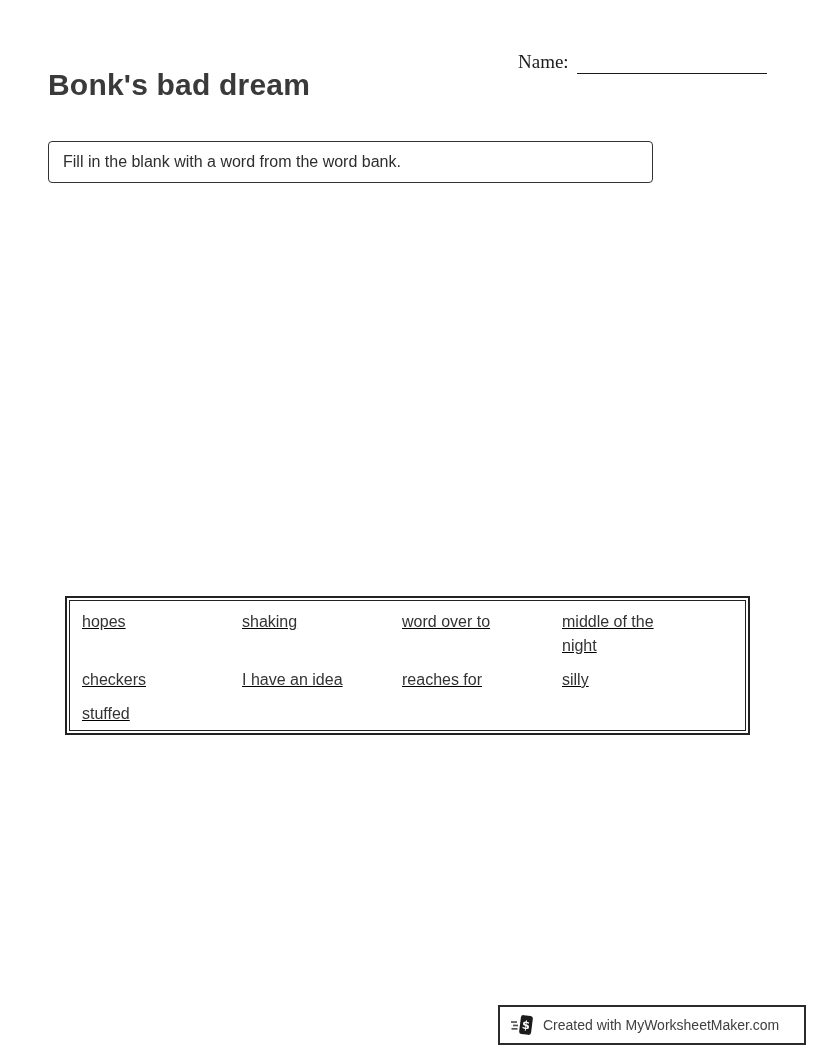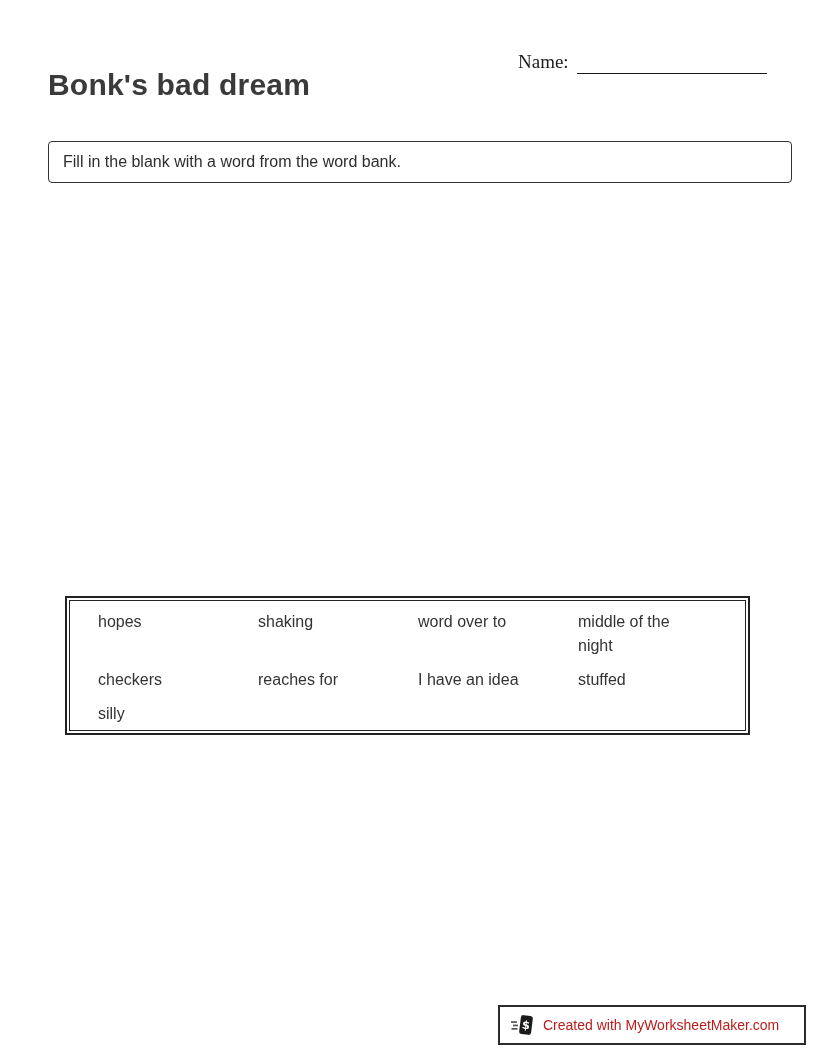--- a/index.html
+++ b/index.html
@@ -38,21 +38,21 @@
     display: inline-block;
     width: 190px;
     height: 22px;
     margin-left: 8px;
     border-bottom: 1.5px solid #1a1a1a;
   }
   .instruction-box {
     position: absolute;
     left: 48px;
     top: 141px;
-    width: 744px;
+    width: 605px;
     height: 42px;
     box-sizing: border-box;
     border: 1.5px solid #333333;
     border-radius: 4px;
     display: flex;
     align-items: center;
     padding-left: 14px;
     font-size: 16px;
     color: #2e2e2e;
   }
@@ -65,21 +65,22 @@
     box-sizing: border-box;
     border: 2px solid #222222;
     padding: 2px;
     background: #ffffff;
   }
   .word-bank-inner {
     width: 100%;
     height: 100%;
     box-sizing: border-box;
     border: 1px solid #222222;
-    padding: 9px 8px 6px 28px;
+    padding: 9px 8px 6px 12px;
+    text-decoration: underline;
   }
   .wb-grid {
     display: grid;
     grid-template-columns: 160px 160px 160px 1fr;
     row-gap: 10px;
     align-items: start;
   }
   .wb-item {
     font-size: 16px;
     line-height: 24px;
@@ -96,21 +97,21 @@
     border: 2px solid #2b2b2b;
     background: #ffffff;
     display: flex;
     align-items: center;
     padding: 0 10px;
     gap: 7px;
     cursor: pointer;
   }
   .credit-text {
     font-size: 14px;
-    color: #b91c1c;
+    color: #404040;
     white-space: nowrap;
   }
   .logo-icon { flex: 0 0 auto; display: block; }
 </style>
 </head>
 <body>
 
 <div class="page">
 
   <h1 class="title">Bonk's bad dream</h1>
@@ -125,24 +126,24 @@
   </div>
 
   <div class="word-bank">
     <div class="word-bank-inner">
       <div class="wb-grid">
         <span class="wb-item">hopes</span>
         <span class="wb-item">shaking</span>
         <span class="wb-item">word over to</span>
         <span class="wb-item">middle of the night</span>
         <span class="wb-item">checkers</span>
+        <span class="wb-item">I have an idea</span>
         <span class="wb-item">reaches for</span>
-        <span class="wb-item">I have an idea</span>
+        <span class="wb-item">silly</span>
         <span class="wb-item">stuffed</span>
-        <span class="wb-item">silly</span>
       </div>
     </div>
   </div>
 
   <div class="credit-badge">
     <svg class="logo-icon" width="26" height="26" viewBox="0 0 26 26" aria-hidden="true">
       <rect x="1" y="9.2" width="6" height="1.7" fill="#555555"></rect>
       <rect x="3" y="12.6" width="5" height="1.7" fill="#555555"></rect>
       <rect x="1.5" y="16" width="6" height="1.7" fill="#555555"></rect>
       <g transform="rotate(7 16 13)">

